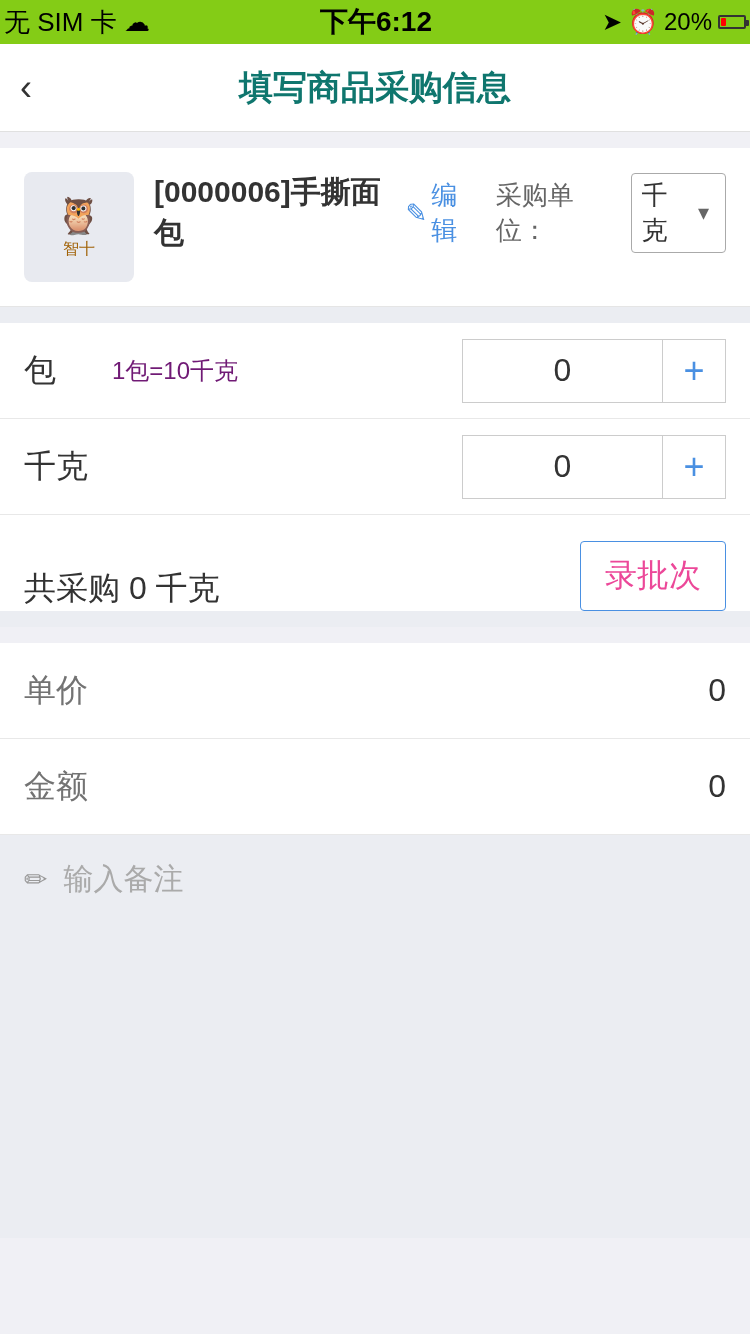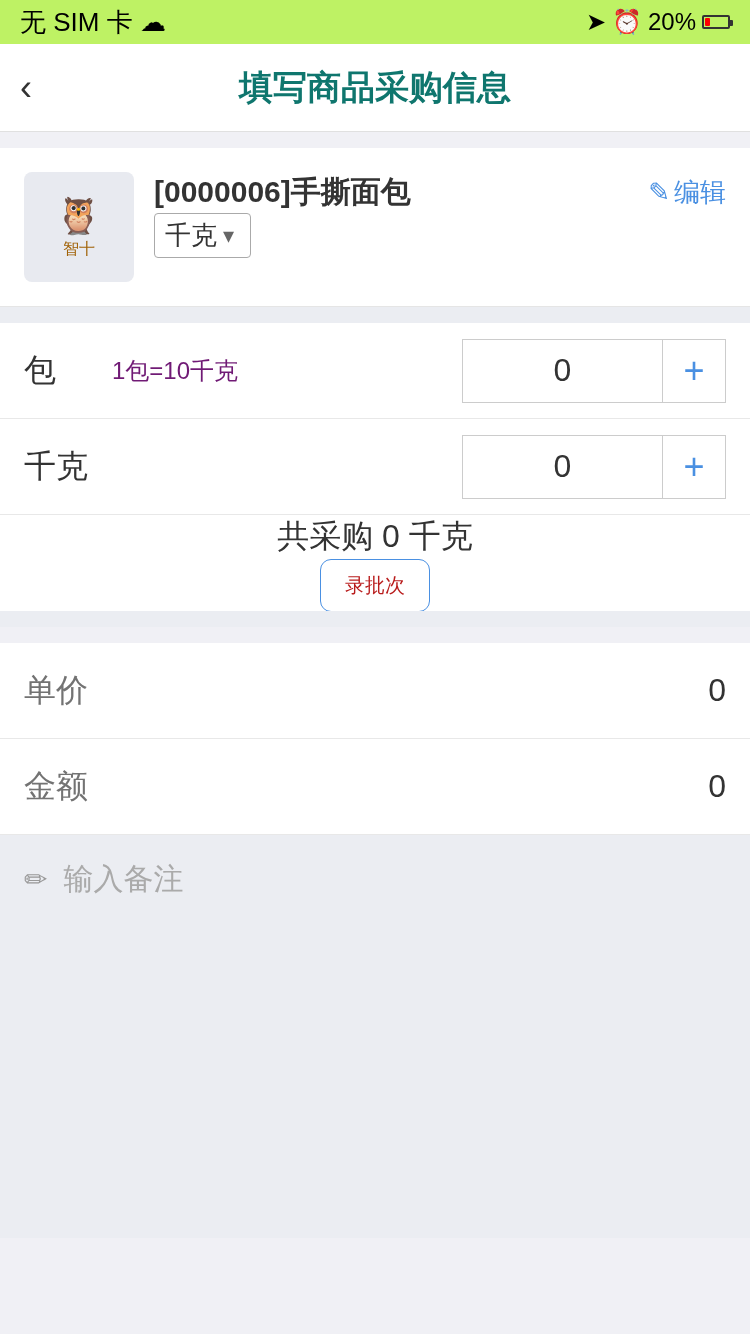--- a/index.html
+++ b/index.html
@@ -10,25 +10,25 @@
       font-family: -apple-system, "PingFang SC", "Helvetica Neue", sans-serif;
       background: #f0f0f5;
       font-size: 32px;
       color: #333;
     }
 
     
     .status-bar {
       width: 100%;
       height: 44px;
-      background: #bef264;
+      background: #84cc16;
       display: flex;
       align-items: center;
       justify-content: space-between;
-      padding: 0 20px;
+      padding: 0 4px;
       font-size: 26px;
       color: #000;
     }
     .status-left { display: flex; align-items: center; gap: 8px; }
     .status-center { font-weight: 600; font-size: 28px; }
     .status-right { display: flex; align-items: center; gap: 6px; font-size: 24px; }
     .battery-icon {
       display: inline-flex; align-items: center; gap: 2px;
     }
     .battery-body {
@@ -87,21 +87,21 @@
       display: flex; flex-direction: column; align-items: center;
     }
     .owl-icon {
       font-size: 36px; color: #8899aa;
     }
     .owl-label {
       font-size: 16px; color: #a16207; margin-top: 2px;
     }
     .product-info {
       flex: 1;
-      display: flex; flex-direction: column; 
+      display: flex; gap: 14px;
     }
     .product-top-row {
       display: flex; align-items: center; justify-content: space-between;
     }
     .product-name {
       font-size: 30px; font-weight: 600; color: #333;
     }
     .edit-link {
       font-size: 26px; color: #4a90e2; display: flex; align-items: center; gap: 4px;
     }
@@ -163,28 +163,28 @@
       display: flex; align-items: center; justify-content: center;
       font-size: 36px; color: #4a90e2;
       cursor: pointer;
     }
 
     
     .total-row {
       background: #fff;
       padding: 0 24px;
       height: 96px;
-      display: flex; align-items: center; justify-content: space-between; flex-direction: column;
+      display: flex; align-items: flex-end; justify-content: space-between;
     }
     .total-text { font-size: 32px; color: #333; }
     .batch-btn {
       border: 1.5px solid #4a90e2;
-      border-radius: 11px;
+      border-radius: 4px;
       padding: 12px 24px;
-      font-size: 20px; color: #b91c1c;
+      font-size: 32px; color: #ec4899;
       background: #fff;
       cursor: pointer;
     }
 
     
     .price-section {
       background: #fff;
       margin-top: 16px;
     }
     .price-row {
@@ -231,20 +231,21 @@
   </style>
 </head>
 <body>
 
 <div class="page-wrapper">
 
   <div class="status-bar">
     <div class="status-left">
       <span>无 SIM 卡 ☁</span>
     </div>
+    <div class="status-center">下午6:12</div>
     <div class="status-right">
       <span>➤</span>
       <span>⏰</span>
       <span>20%</span>
       <span class="battery-icon">
         <span class="battery-body">
           <span class="battery-fill"></span>
         </span>
       </span>
     </div>
@@ -265,20 +266,21 @@
     <div class="product-info">
       <div class="product-top-row">
         <span class="product-name">[0000006]手撕面包</span>
         <span class="edit-link">
           <span>✎</span>
           <span>编辑</span>
         </span>
       </div>
       <div class="product-unit-row">
         <div style="display:flex;align-items:center;gap:8px;">
+          <span class="unit-label">采购单位：</span>
           <span class="unit-select">
             <span>千克</span>
             <span style="font-size:22px;color:#666;">▾</span>
           </span>
         </div>
       </div>
     </div>
   </div>
 
   <div class="section-sep"></div>

